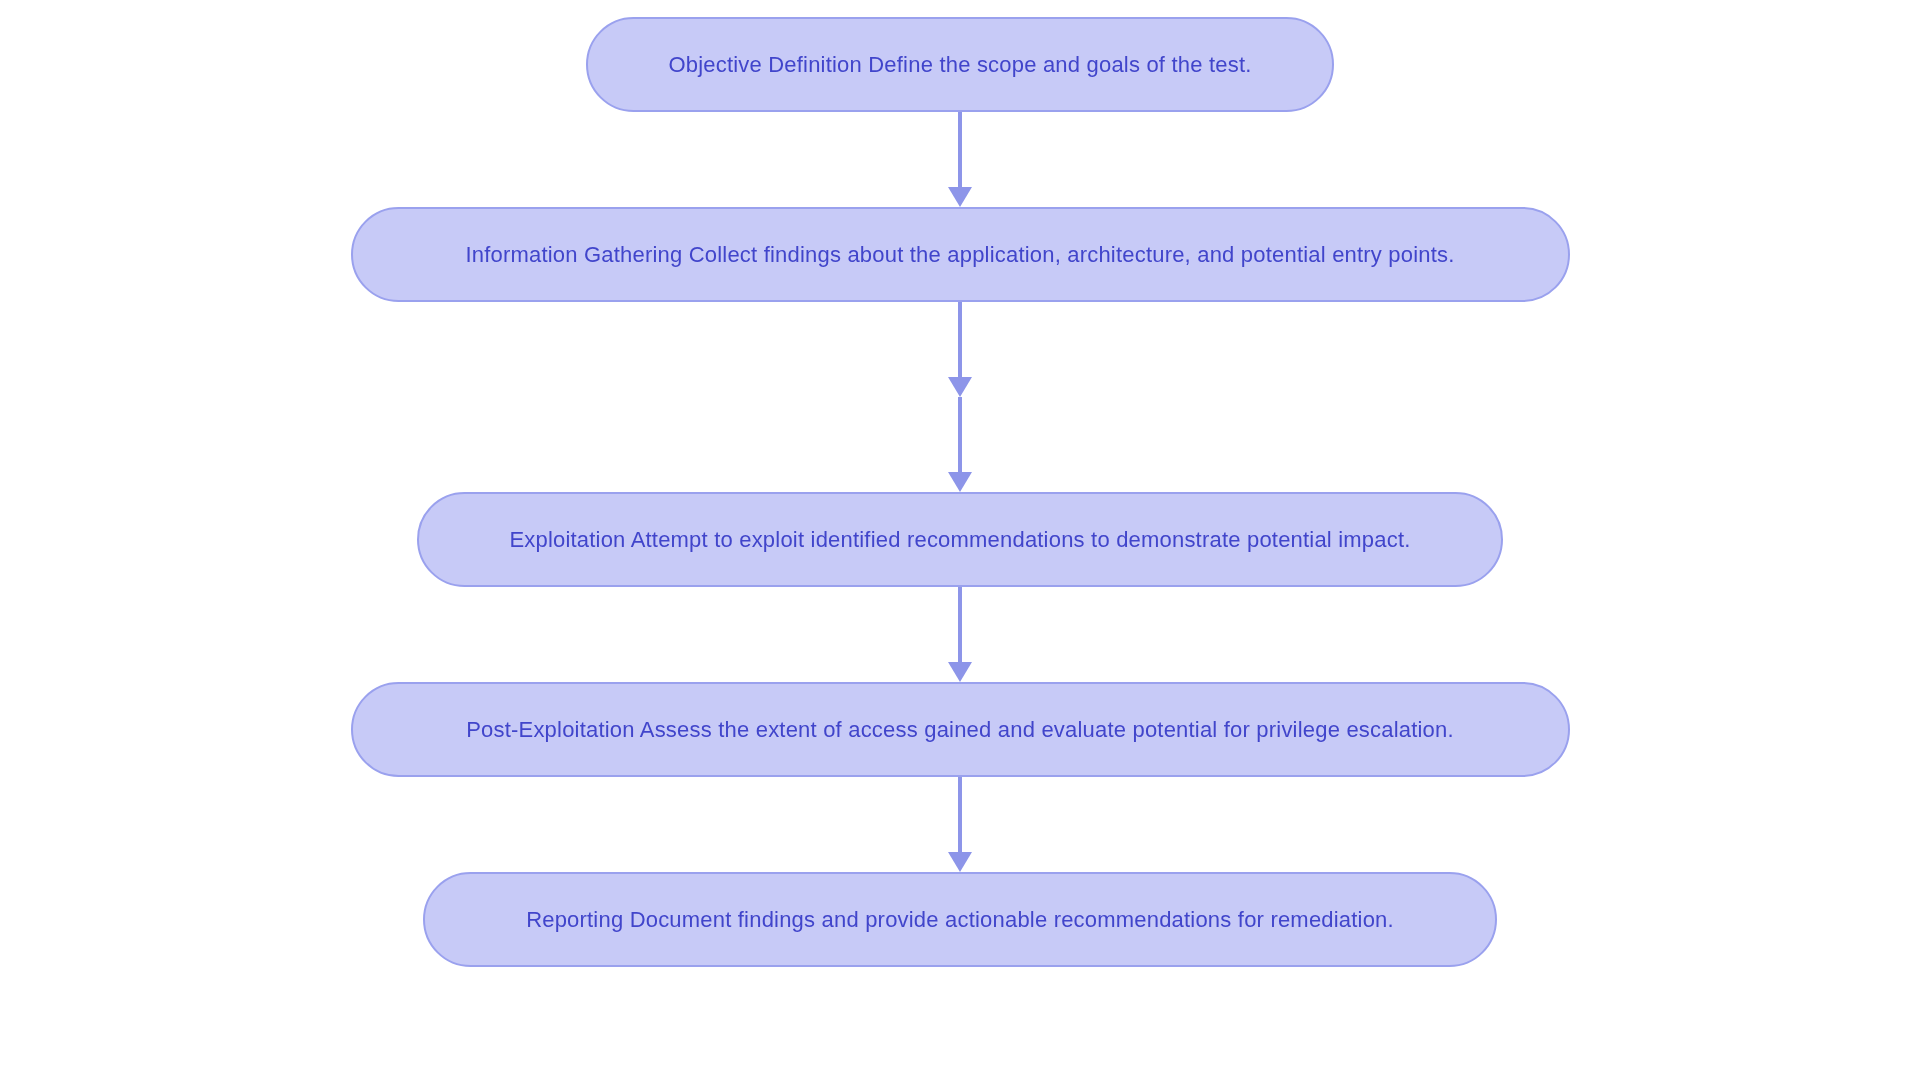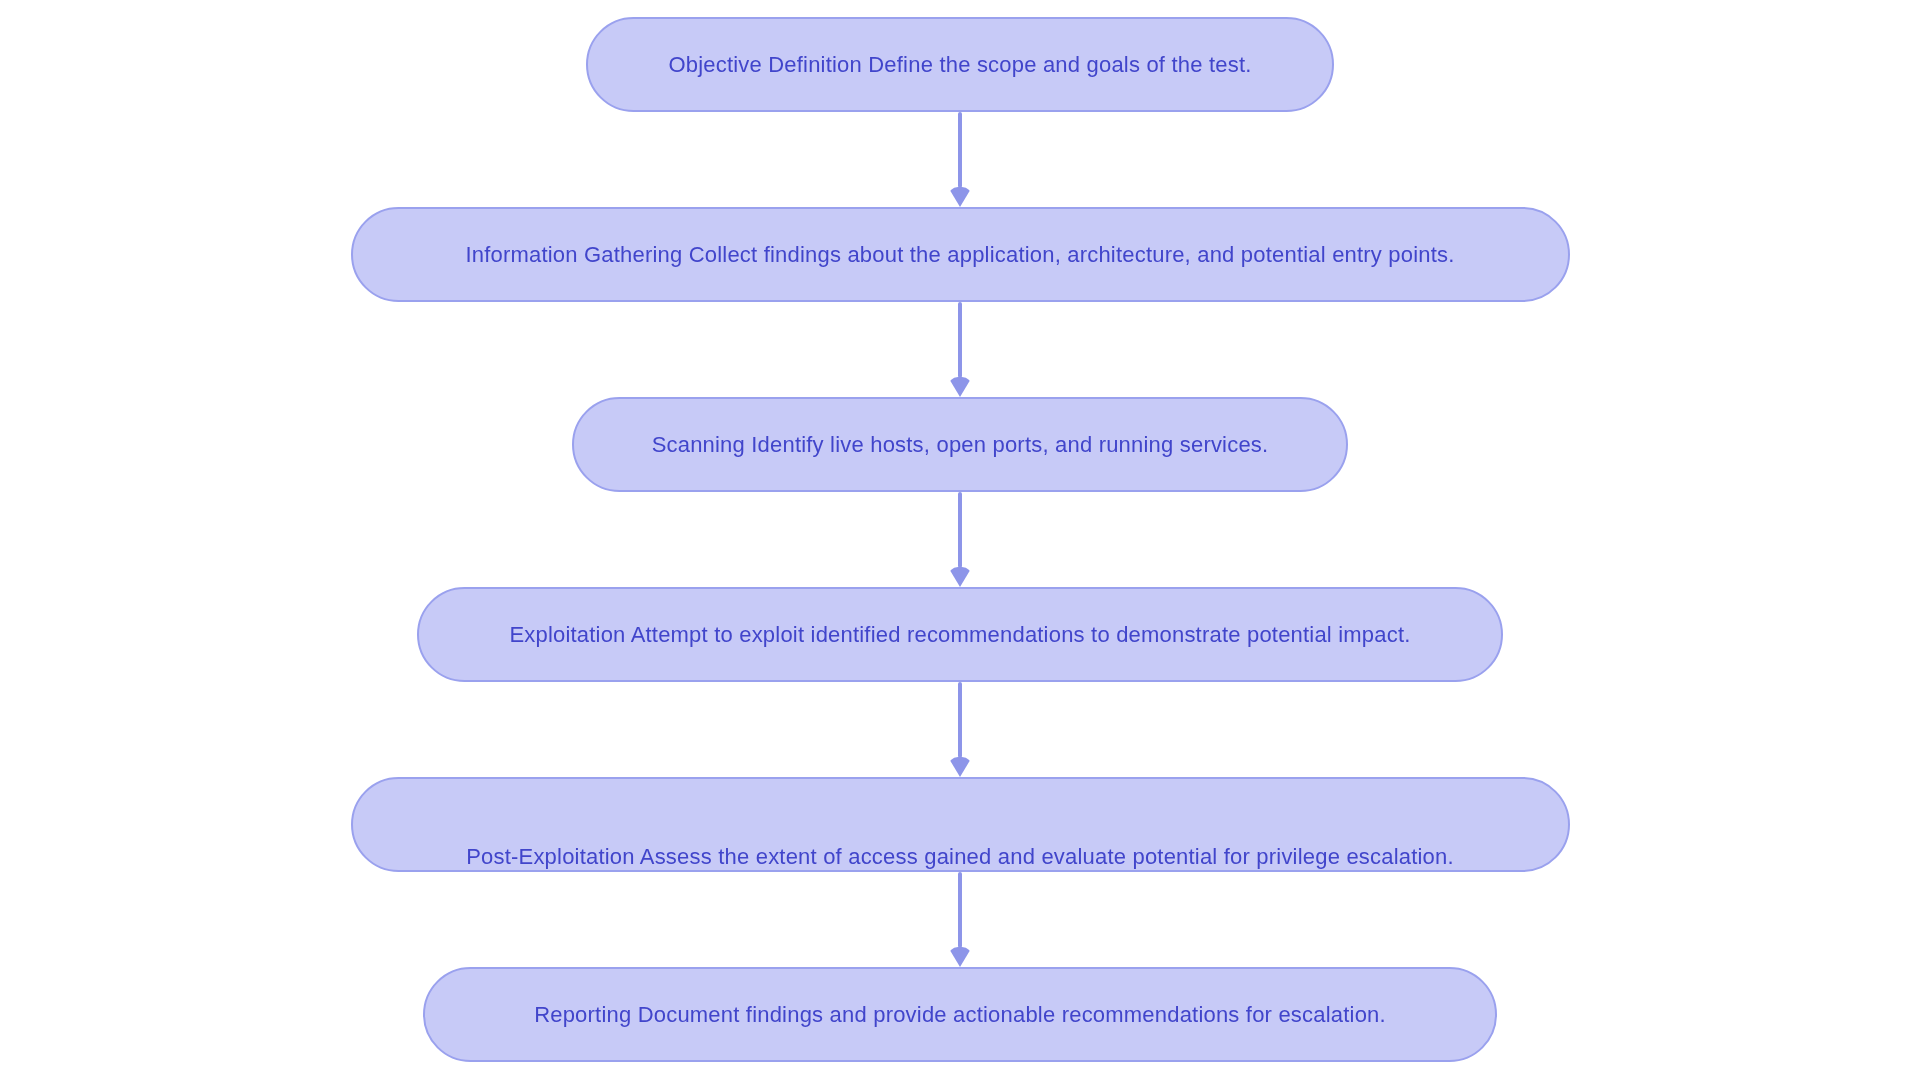--- a/index.html
+++ b/index.html
@@ -2,21 +2,21 @@
 <html style="--node-fill: #c7caf7; --node-border: #9aa1ee; --node-text: #4145cb; --arrow: #8d95e9; --bg: #ffffff;"><head>
 <meta charset="utf-8">
 <style>
   :root {
     --node-fill: #c7caf7;
     --node-border: #9aa1ee;
     --node-text: #4145cb;
     --arrow: #8d95e9;
     --bg: #ffffff;
   }
-  * { box-sizing: border-box; margin: 0; padding: 0; border-radius: 11px; }
+  * { box-sizing: border-box; margin: 0; padding: 0; }
   html, body {
     width: 1920px; height: 1083px;
     background: var(--bg);
     overflow: hidden;
     font-family: "Liberation Sans", "DejaVu Sans", sans-serif;
   }
   .canvas {
     position: relative;
     width: 1920px; height: 1083px;
     padding-top: 17px;
@@ -39,21 +39,21 @@
     color: var(--node-text);
     font-size: 22px;
     letter-spacing: 0.2px;
     white-space: nowrap;
     text-align: center;
   }
   .node-0 { width: 748px; }
   .node-1 { width: 1219px; }
   .node-2 { width: 776px; }
   .node-3 { width: 1086px; }
-  .node-4 { width: 1219px; align-items: flex-end; }
+  .node-4 { width: 1219px; }
   .node-5 { width: 1074px; }
   .arrow {
     height: 95px;
     flex: 0 0 95px;
     display: flex;
     flex-direction: column;
     align-items: center;
   }
   .arrow-line {
     width: 3.5px;
@@ -84,23 +84,20 @@
 
   <div class="node node-1">
     <span class="node-label">Information Gathering Collect findings about the application, architecture, and potential entry points.</span>
   </div>
 
   <div class="arrow">
     <div class="arrow-line"></div>
     <div class="arrow-head"></div>
   </div>
 
-  <div class="node node-2">
-    <span class="node-label">Scanning Identify live hosts, open ports, and running services.</span>
-  </div>
 
   <div class="arrow">
     <div class="arrow-line"></div>
     <div class="arrow-head"></div>
   </div>
 
   <div class="node node-3">
     <span class="node-label">Exploitation Attempt to exploit identified recommendations to demonstrate potential impact.</span>
   </div>
 
@@ -112,16 +109,16 @@
   <div class="node node-4">
     <span class="node-label">Post-Exploitation Assess the extent of access gained and evaluate potential for privilege escalation.</span>
   </div>
 
   <div class="arrow">
     <div class="arrow-line"></div>
     <div class="arrow-head"></div>
   </div>
 
   <div class="node node-5">
-    <span class="node-label">Reporting Document findings and provide actionable recommendations for escalation.</span>
+    <span class="node-label">Reporting Document findings and provide actionable recommendations for remediation.</span>
   </div>
 
 </div>
 
 </body></html>

